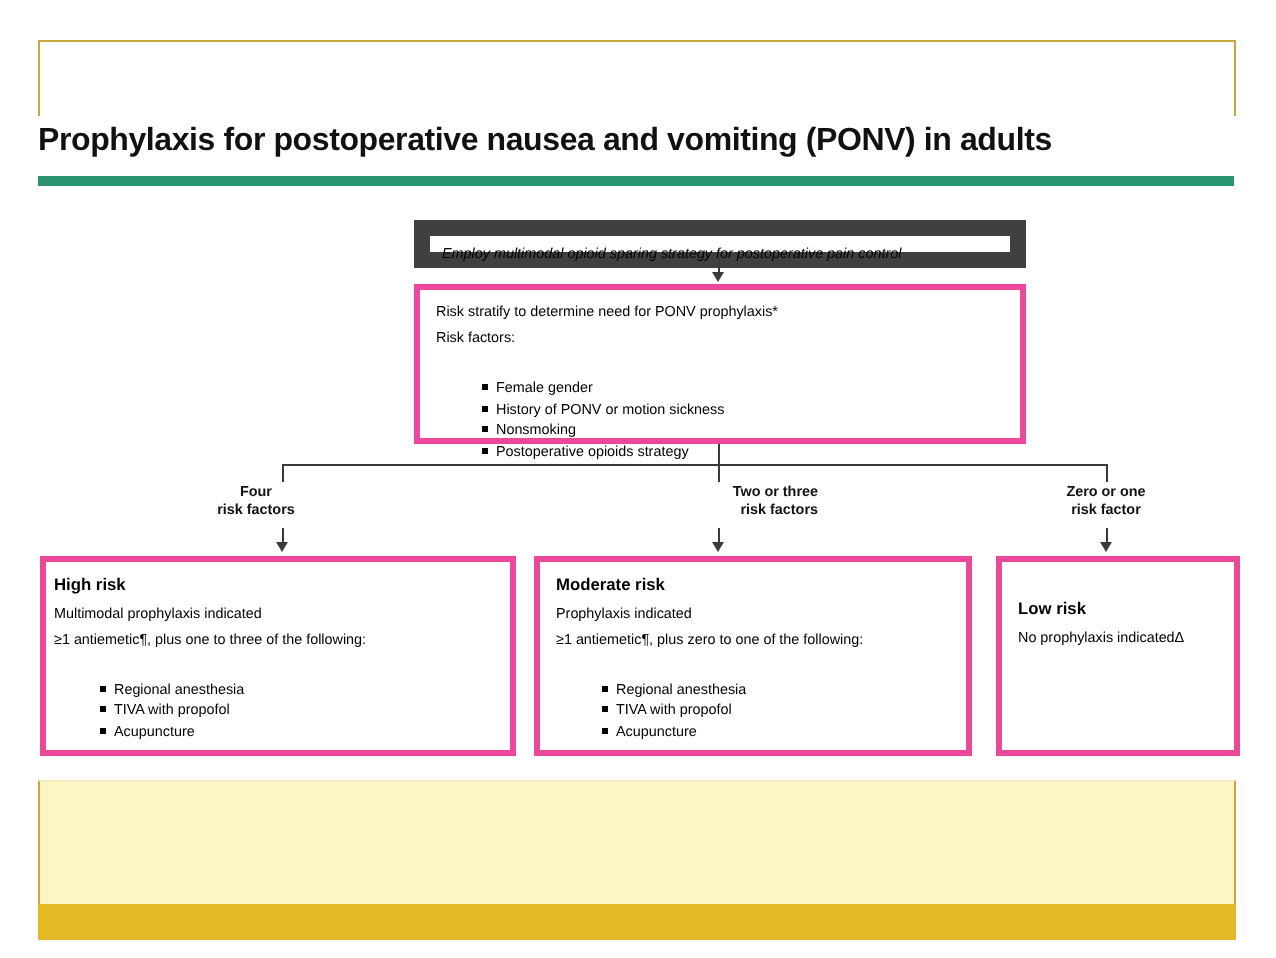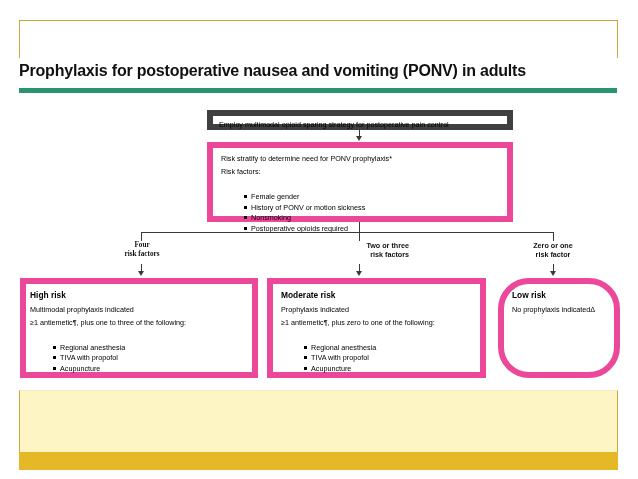--- a/index.html
+++ b/index.html
@@ -57,26 +57,27 @@
     width: 598px;
     height: 5px;
     background: #2a9372;
   }
 
   
   .fbox {
     position: absolute;
     box-sizing: border-box;
     background: #ffffff;
-    border: 6px solid #ec4899;
+    border: 3px solid #ec4899;
     font-size: 7.2px;
     line-height: 1.25;
   }
   .fbox.red {
-    border: 6px solid #404040;
+    border: 8px solid #404040;
+    font-style: italic;
   }
 
   .bx-title {
     font-weight: bold;
     font-size: 8.4px;
     margin-bottom: 4px;
   }
   .bx-line {
     margin-bottom: 4px;
     white-space: nowrap;
@@ -132,22 +133,21 @@
     top: 278px;
     width: 219px;
     height: 100px;
     padding: 6px 8px;
   }
   #box-low {
     left: 498px;
     top: 278px;
     width: 122px;
     height: 100px;
-    padding: 6px 8px;
-    border-radius: 31px;
+    padding: 18px 8px;
   }
 
   
   .vline {
     position: absolute;
     width: 1px;
     background: #3a3a3a;
   }
   .hline {
     position: absolute;
@@ -176,21 +176,21 @@
   
   .branch-label {
     position: absolute;
     text-align: center;
     font-size: 7.2px;
     font-weight: bold;
     line-height: 1.3;
     color: #111;
     white-space: nowrap;
   }
-  #lbl-four  { left: 92px;  top: 241px; width: 100px; font-family: Liberation Serif, serif; }
+  #lbl-four  { left: 78px;  top: 241px; width: 100px; }
   #lbl-two   { left: 309px; top: 241px; width: 100px; text-align: right; }
   #lbl-zero  { left: 503px; top: 241px; width: 100px; }
 
   
   #d-left  { left: 141px; top: 264px; height: 9px; }
   #d-mid   { left: 359px; top: 264px; height: 9px; }
   #d-right { left: 553px; top: 264px; height: 9px; }
   #ah-left  { left: 138px; top: 271px; }
   #ah-mid   { left: 356px; top: 271px; }
   #ah-right { left: 550px; top: 271px; }
@@ -235,21 +235,21 @@
   <div class="vline" id="c1"></div>
   <div class="arrowhead" id="a1"></div>
 
   <div class="fbox" id="box-stratify">
     <div class="bx-line">Risk stratify to determine need for PONV prophylaxis*</div>
     <div class="bx-line">Risk factors:</div>
     <ul class="bullets">
       <li>Female gender</li>
       <li>History of PONV or motion sickness</li>
       <li>Nonsmoking</li>
-      <li>Postoperative opioids required</li>
+      <li>Postoperative opioids strategy</li>
     </ul>
   </div>
 
   <div class="vline" id="c2"></div>
   <div class="hline" id="hbar"></div>
   <div class="vline" id="b-left"></div>
   <div class="vline" id="b-mid"></div>
   <div class="vline" id="b-right"></div>
 
   <div class="branch-label" id="lbl-four">

